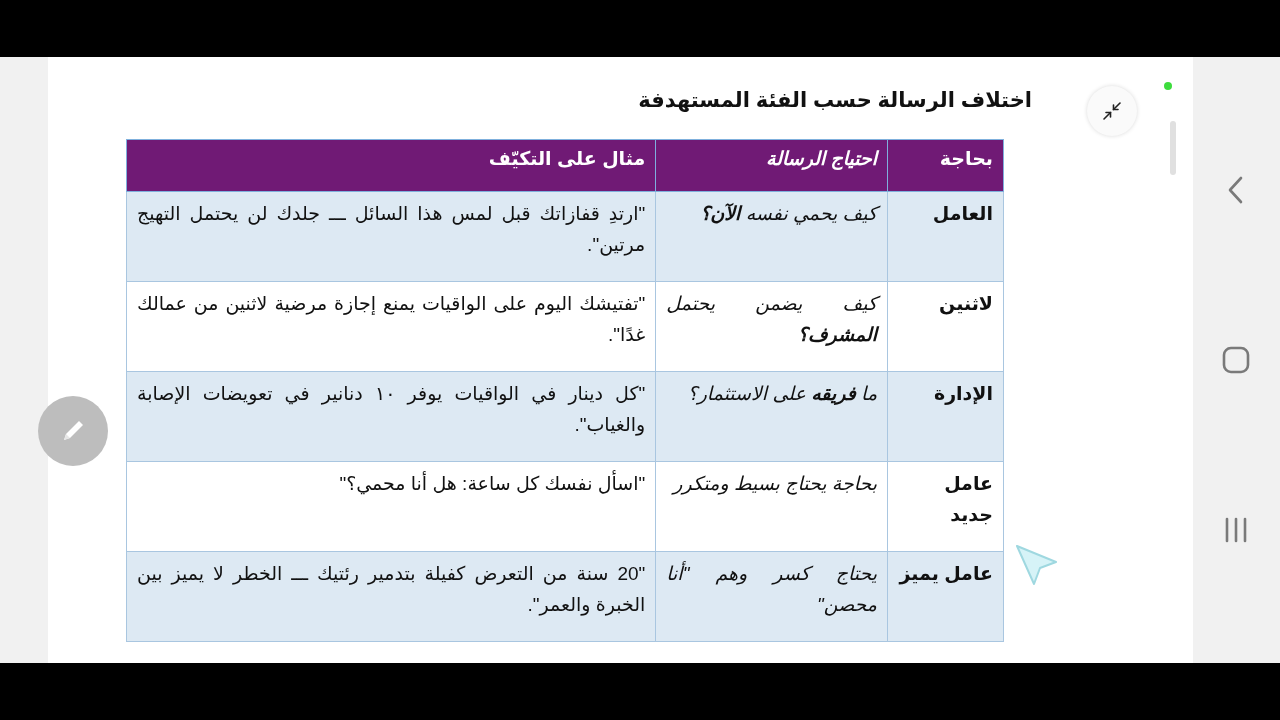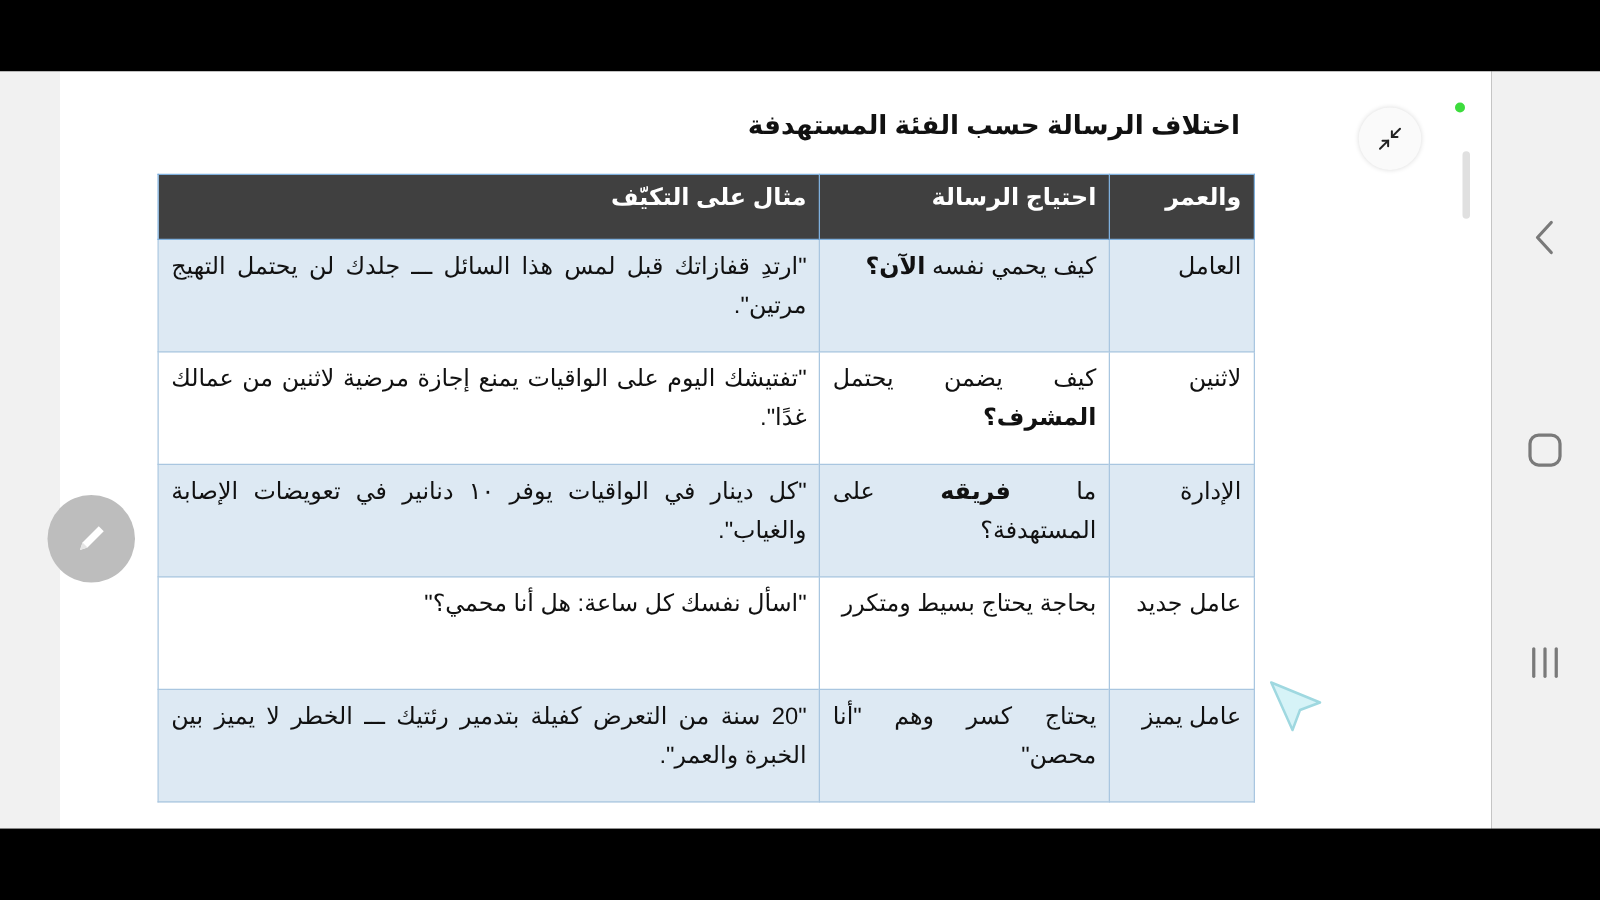--- a/index.html
+++ b/index.html
@@ -7,44 +7,44 @@
     body { position: relative; font-family: "Liberation Sans", "DejaVu Sans", sans-serif; }
 
     .top-bar { position: absolute; left: 0; top: 0; width: 1280px; height: 57px; background: #000; }
     .bottom-bar { position: absolute; left: 0; top: 663px; width: 1280px; height: 57px; background: #000; }
 
     .left-margin { position: absolute; left: 0; top: 57px; width: 48px; height: 606px; background: #f1f1f1; }
     .page { position: absolute; left: 48px; top: 57px; width: 1145px; height: 606px; background: #ffffff; }
     .nav-rail { position: absolute; left: 1193px; top: 57px; width: 87px; height: 606px; background: #f1f1f1; }
 
     .doc-title {
-      position: absolute; left: 588px; top: 88px; width: 404px;
+      position: absolute; left: 628px; top: 88px; width: 404px;
       direction: rtl; text-align: right;
       font-weight: bold; font-size: 21px; color: #111;
     }
 
     table.msg-table {
       position: absolute; left: 126px; top: 139px; width: 878px;
       border-collapse: collapse; direction: rtl;
       font-size: 19px; color: #111;
     }
     table.msg-table th, table.msg-table td {
       border: 1px solid #a9c6e0; vertical-align: top;
       padding: 6px 10px 0 10px; line-height: 31px;
     }
     table.msg-table thead th {
-      background: #404040; color: #ffffff; font-weight: bold;
+      background: #701a75; color: #ffffff; font-weight: bold;
       height: 52px; text-align: right; padding-top: 3px;
       border: 1px solid #7fb0dd;
     }
     table.msg-table tbody tr { height: 90px; }
     table.msg-table tbody tr:nth-child(odd) td { background: #dde9f3; }
     table.msg-table tbody tr:nth-child(even) td { background: #ffffff; }
-    .col-cat { width: 116px; font-weight: normal; text-align: right; }
-    .col-need { width: 232px; text-align: justify; text-align-last: right; }
+    .col-cat { width: 116px; font-weight: bold; text-align: right; }
+    .col-need { width: 232px; text-align: justify; text-align-last: right; font-style: italic; }
     .col-ex { width: 530px; text-align: justify; text-align-last: right; }
     .bold { font-weight: bold; }
 
     .collapse-btn {
       position: absolute; left: 1087px; top: 86px; width: 50px; height: 50px;
       border-radius: 50%; background: #fafafa; box-shadow: 0 0 4px rgba(0,0,0,0.15);
       display: flex; align-items: center; justify-content: center;
     }
     .status-dot { position: absolute; left: 1164px; top: 82px; width: 8px; height: 8px; border-radius: 50%; background: #3ddc3d; }
     .scrollbar { position: absolute; left: 1170px; top: 121px; width: 6px; height: 54px; border-radius: 3px; background: #e0e0e0; }
@@ -67,39 +67,39 @@
 <div class="top-bar"></div>
 <div class="left-margin"></div>
 
 <div class="page"></div>
 
 <h1 class="doc-title">اختلاف الرسالة حسب الفئة المستهدفة</h1>
 
 <table class="msg-table">
   <thead>
     <tr>
-      <th class="col-cat">والعمر</th>
+      <th class="col-cat">بحاجة</th>
       <th class="col-need">احتياج الرسالة</th>
       <th class="col-ex">مثال على التكيّف</th>
     </tr>
   </thead>
   <tbody>
     <tr>
       <td class="col-cat">العامل</td>
       <td class="col-need"><span>كيف يحمي نفسه </span><span class="bold">الآن؟</span><span></span></td>
       <td class="col-ex">"ارتدِ قفازاتك قبل لمس هذا السائل ـــ جلدك لن يحتمل التهيج مرتين".</td>
     </tr>
     <tr>
       <td class="col-cat">لاثنين</td>
       <td class="col-need"><span>كيف يضمن يحتمل </span><span class="bold">المشرف؟</span><span></span></td>
       <td class="col-ex">"تفتيشك اليوم على الواقيات يمنع إجازة مرضية لاثنين من عمالك غدًا".</td>
     </tr>
     <tr>
       <td class="col-cat">الإدارة</td>
-      <td class="col-need"><span>ما </span><span class="bold">فريقه</span><span> على المستهدفة؟</span></td>
+      <td class="col-need"><span>ما </span><span class="bold">فريقه</span><span> على الاستثمار؟</span></td>
       <td class="col-ex">"كل دينار في الواقيات يوفر ١٠ دنانير في تعويضات الإصابة والغياب".</td>
     </tr>
     <tr>
       <td class="col-cat">عامل جديد</td>
       <td class="col-need"><span>بحاجة يحتاج بسيط ومتكرر</span><span class="bold"></span><span></span></td>
       <td class="col-ex">"اسأل نفسك كل ساعة: هل أنا محمي؟"</td>
     </tr>
     <tr>
       <td class="col-cat">عامل يميز</td>
       <td class="col-need"><span>يحتاج كسر وهم "أنا محصن"</span><span class="bold"></span><span></span></td>

